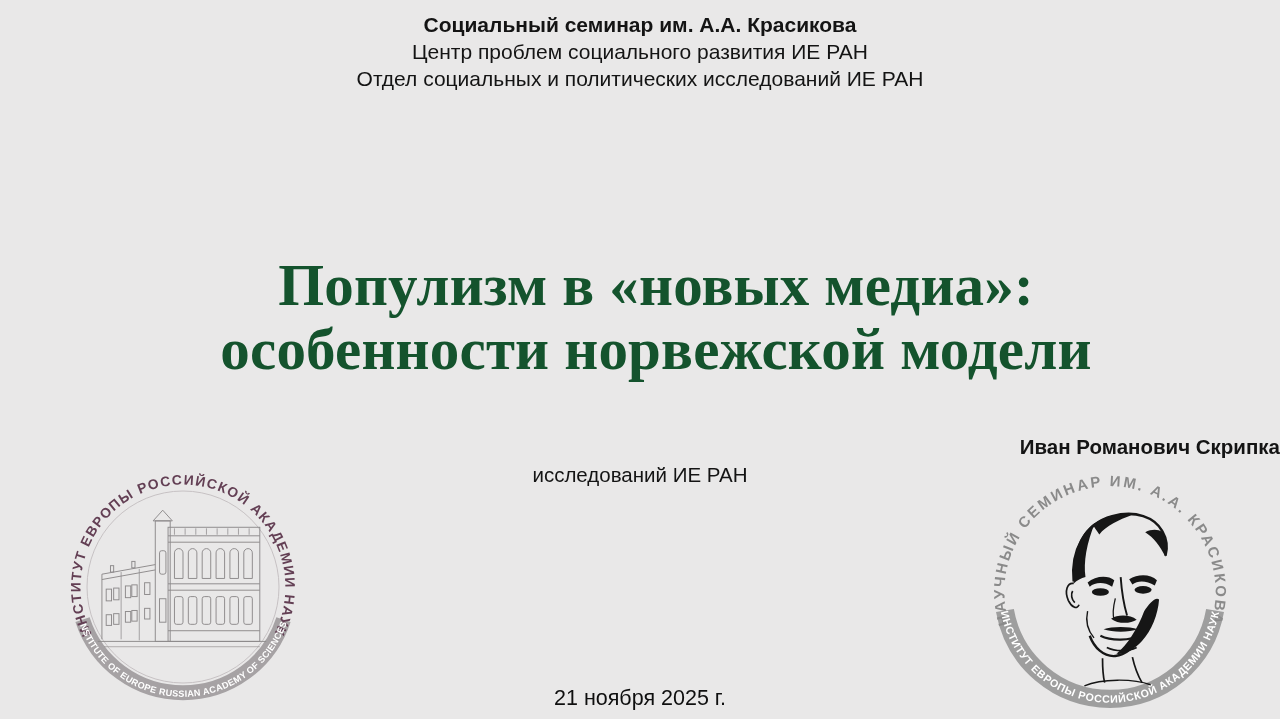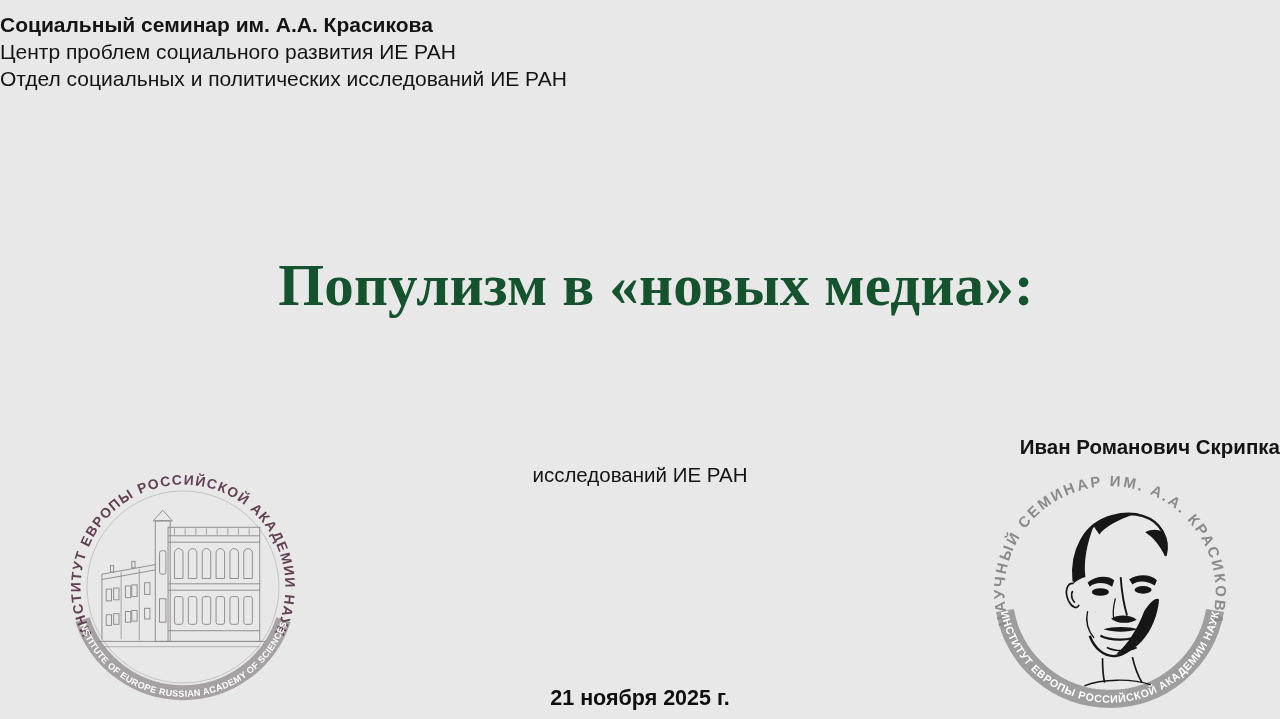--- a/index.html
+++ b/index.html
@@ -9,60 +9,61 @@
   }
   .slide{
     position:relative;
     width:1280px;height:719px;
     background:#e9e8e8;
     overflow:hidden;
     color:#161616;
   }
   .org-header{
     position:absolute;top:11px;left:0;width:100%;
-    text-align:left;
+    text-align:center;
     font-size:21px;line-height:27px;color:#141414;
   }
   .org-header .bold{font-weight:700;}
   .title{
     position:absolute;top:237px;left:0;width:100%;
     text-align:center;margin:16px;
     font-family:"Liberation Serif", serif;
     font-weight:700;font-size:59px;line-height:64px;
     color:#14532d;letter-spacing:0.2px;
   }
   .author{
     position:absolute;top:433px;left:0;width:100%;
     text-align:center;
     font-size:20.5px;line-height:28px;color:#141414;
   }
   .author .bold{font-weight:700;text-align:right;}
   .date{
     position:absolute;top:686px;left:0;width:100%;
     text-align:center;
-    font-size:21.5px;font-weight:700;color:#0f0f0f;
+    font-size:21.5px;font-weight:400;color:#0f0f0f;
   }
   .logo{position:absolute;}
   .logo-left{left:55px;top:459px;width:256px;height:256px;}
   .logo-right{left:982px;top:464px;width:256px;height:256px;}
   .arc-text{font-family:"Liberation Sans", sans-serif;font-weight:700;}
 </style>
 </head>
 <body>
 
 <div class="slide">
 
   <header class="org-header">
     <div class="bold">Социальный семинар им. А.А. Красикова</div>
     <div>Центр проблем социального развития ИЕ РАН</div>
     <div>Отдел социальных и политических исследований ИЕ РАН</div>
   </header>
 
   <h1 class="title">
     <span>Популизм в «новых медиа»:</span><br>
+    <span>особенности норвежской модели</span>
   </h1>
 
   <section class="author">
     <div class="bold">Иван Романович Скрипка</div>
     <div>исследований ИЕ РАН</div>
   </section>
 
   <svg class="logo logo-left" viewBox="0 0 240 240" aria-hidden="true">
     <defs>
       <path id="l-top-arc" d="M44.3,179.1 A96,96 0 1 1 195.7,179.1"></path>

